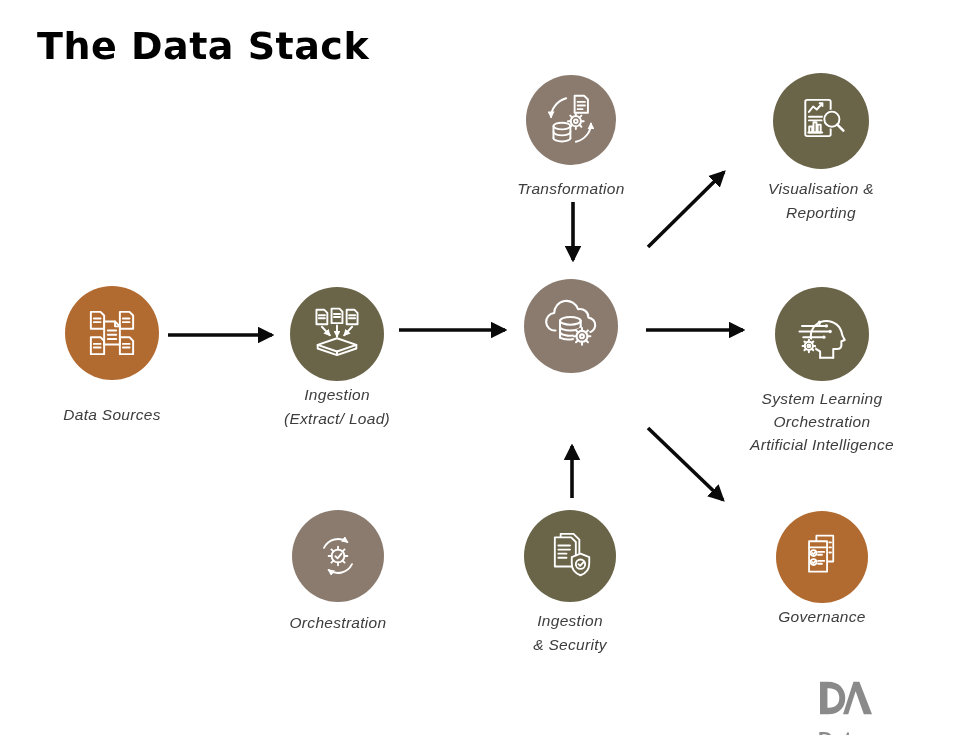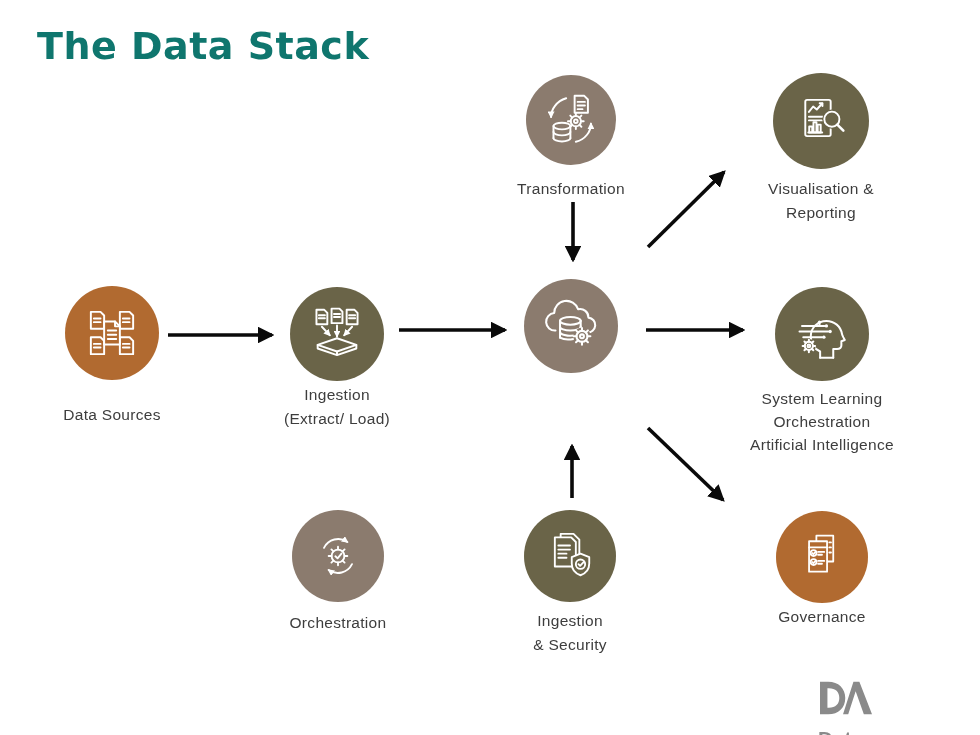--- a/index.html
+++ b/index.html
@@ -1,30 +1,30 @@
 <!DOCTYPE html>
 <html style="--orange: #B16A30; --olive: #6A6448; --taupe: #8B7B6E; --label: #3D3D3D; --arrow: #0A0A0A; --icon: #FFFFFF; --logo: #8A8A8A; --bg: #FFFFFF;"><head>
 <meta charset="utf-8">
 <style>
   html,body{margin:0;padding:0;background:#fff;}
   #stage{position:relative;width:980px;height:735px;background:var(--bg,#fff);overflow:hidden;
          font-family:"Liberation Sans",sans-serif;}
   .title{position:absolute;left:37px;top:24px;font-family:"DejaVu Sans",sans-serif;
-         font-weight:800;font-size:38px;letter-spacing:.5px;color:#0f766e;}
+         font-weight:800;font-size:38px;letter-spacing:.5px;color:#000000;}
   .circle{position:absolute;border-radius:50%;display:flex;align-items:center;justify-content:center;}
   .orange{background:var(--orange);}
   .olive{background:var(--olive);}
   .taupe{background:var(--taupe);}
   .icon{fill:none;stroke:var(--icon);stroke-width:3.2;stroke-linecap:round;stroke-linejoin:round;}
   .orange .fillbg{fill:var(--orange);}
   .olive  .fillbg{fill:var(--olive);}
   .taupe  .fillbg{fill:var(--taupe);}
   .dot{fill:var(--icon);stroke:none;}
   .label{position:absolute;text-align:center;color:var(--label);font-size:15.5px;
-         line-height:24px;letter-spacing:.3px;}
+         line-height:24px;letter-spacing:.3px;font-style:italic;}
   .label span{display:block;}
   .label.tight{line-height:23px;}
   .arrows{position:absolute;left:0;top:0;}
   .arrows line{stroke:var(--arrow);stroke-width:3.6;}
   .logo{position:absolute;left:818px;top:676px;display:flex;align-items:center;gap:8px;flex-direction:column;}
   .logo-text{color:var(--logo);font-size:20.5px;line-height:21px;font-weight:600;letter-spacing:.2px;}
   .logo-text span{display:block;}
 </style>
 </head>
 <body>

